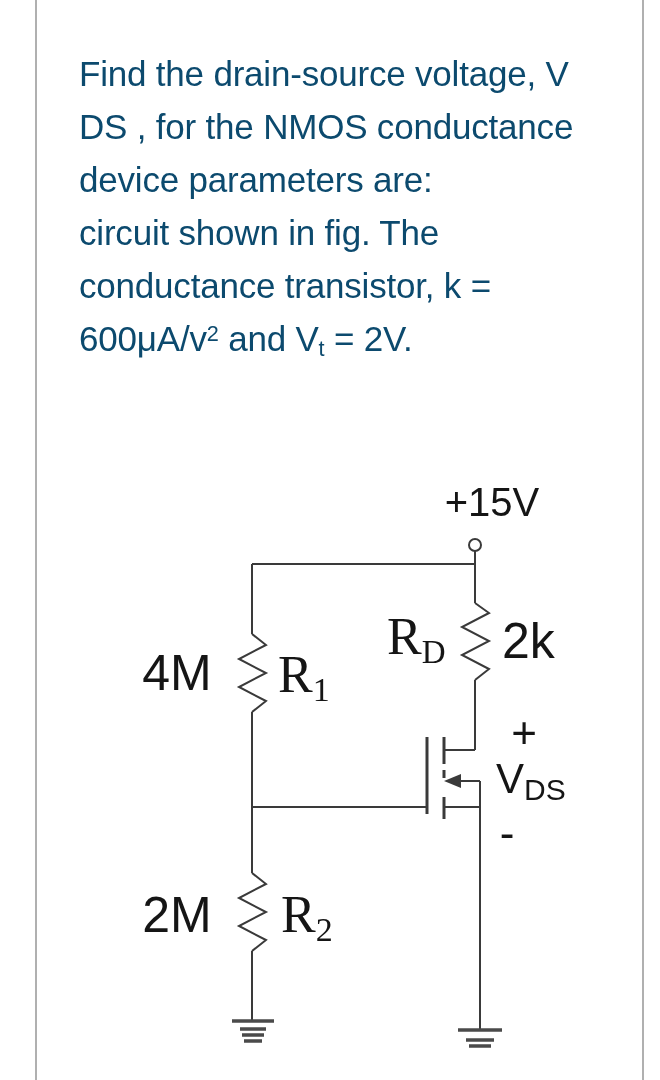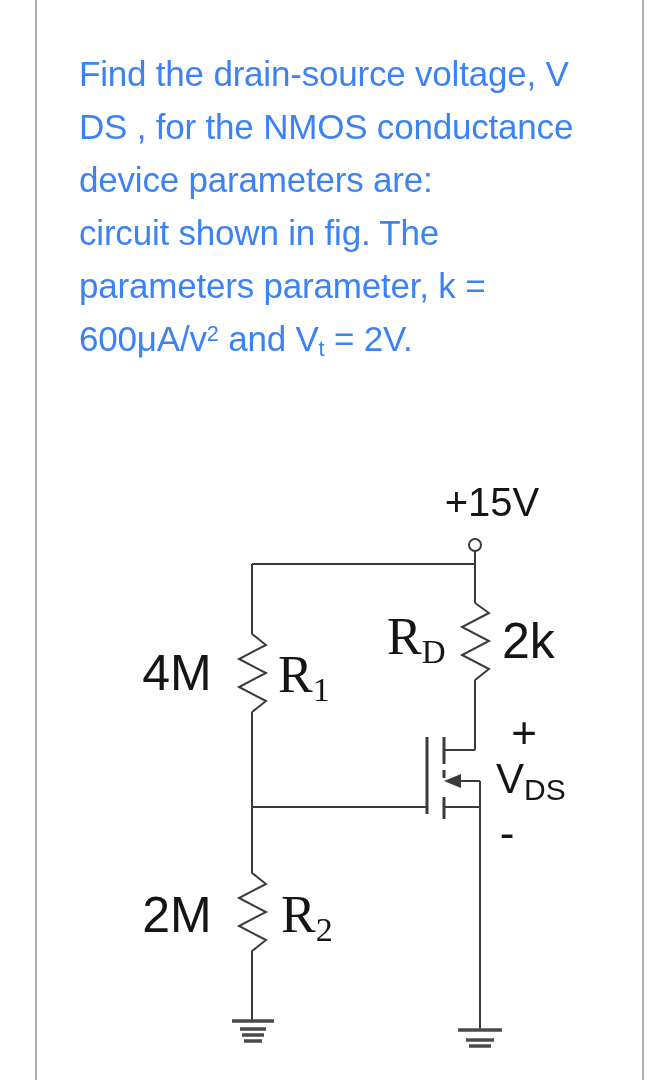--- a/index.html
+++ b/index.html
@@ -12,21 +12,21 @@
   }
   .card-border{
     position:absolute;top:0;bottom:0;width:2px;
     background:#b0b0b0;
   }
   #border-left{left:35px;}
   #border-right{left:642px;}
   #question{
     position:absolute;left:79px;top:47px;width:560px;
     font-size:35px;line-height:53px;
-    color:#3b82f6;
+    color:#0c4a6e;
     letter-spacing:-0.2px;
   }
   .q-line{white-space:nowrap;}
   .q-sup{font-size:.62em;vertical-align:.45em;line-height:0;}
   .q-sub{font-size:.62em;vertical-align:-.25em;line-height:0;}
   #circuit-svg{position:absolute;left:0;top:0;}
   .wire{stroke:#3a3a3a;stroke-width:2;fill:none;}
   .thick{stroke:#3a3a3a;stroke-width:3;fill:none;}
   .gnd{stroke:#4a4a4a;stroke-width:3.5;fill:none;}
   .lbl-sans{font-family:"Liberation Sans",sans-serif;fill:#151515;}
@@ -38,21 +38,21 @@
 <div id="page">
 
   <div id="border-left" class="card-border"></div>
   <div id="border-right" class="card-border"></div>
 
   <div id="question">
       <div class="q-line"><span class="">Find the drain-source voltage, V</span></div>
       <div class="q-line"><span class="">DS , for the NMOS conductance</span></div>
       <div class="q-line"><span class="">device parameters are:</span></div>
       <div class="q-line"><span class="">circuit shown in fig. The</span></div>
-      <div class="q-line"><span class="">parameters parameter, k =</span></div>
+      <div class="q-line"><span class="">conductance transistor, k =</span></div>
       <div class="q-line"><span class="">600μA/v</span><span class="q-sup">2</span><span class=""> and V</span><span class="q-sub">t</span><span class=""> = 2V.</span></div>
     </div>
 
   <svg id="circuit-svg" width="660" height="1080" viewBox="0 0 660 1080" xmlns="http://www.w3.org/2000/svg">
 
     <g>
       <text class="lbl-sans" x="492" y="516" font-size="40" text-anchor="middle">+15V</text>
       <circle cx="475" cy="545" r="6" fill="#ffffff" stroke="#3a3a3a" stroke-width="2"></circle>
     </g>
 

